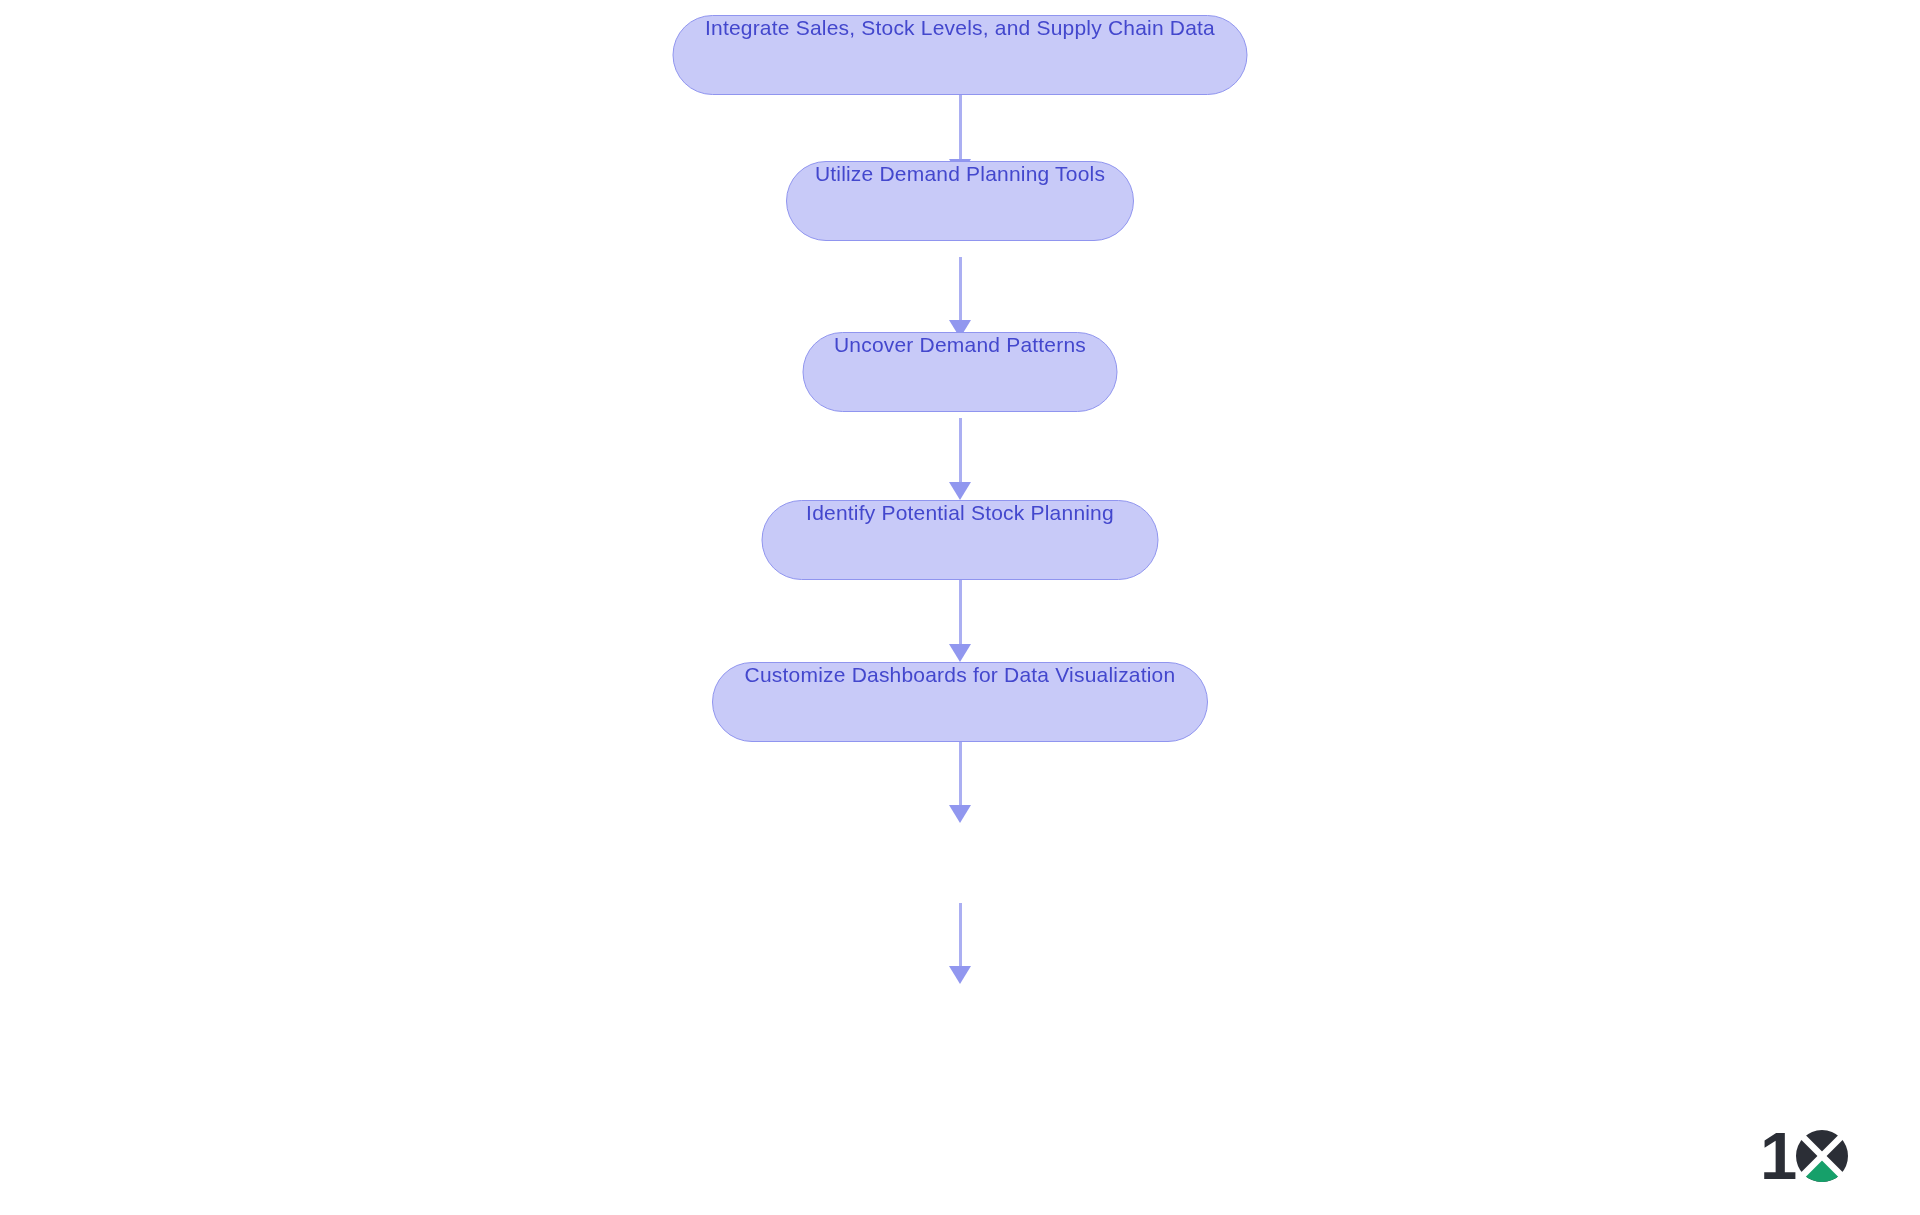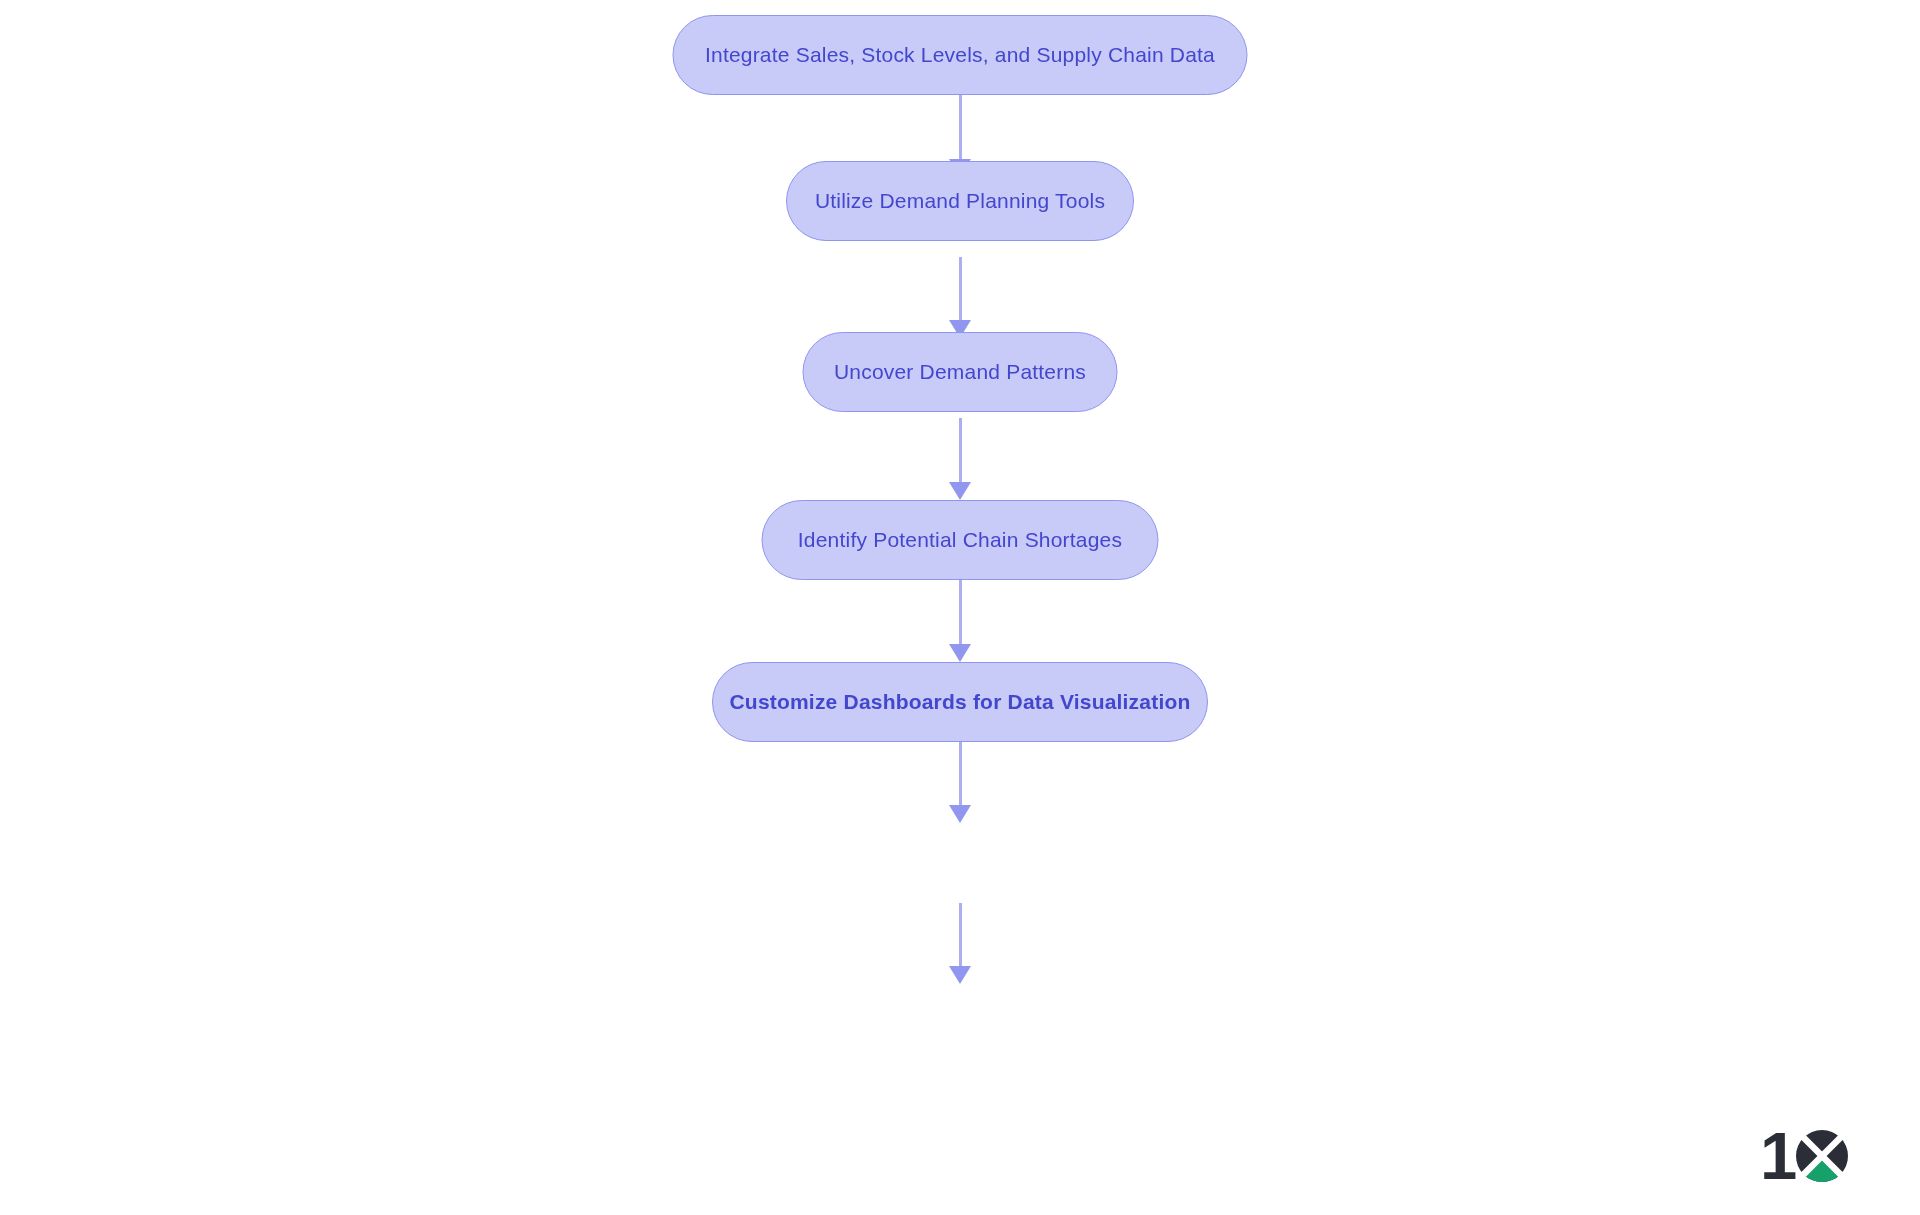--- a/index.html
+++ b/index.html
@@ -24,32 +24,32 @@
   .node{
     position:absolute;
     left:50%;
     transform:translateX(-50%);
     height:80px;
     border-radius:40px;
     background:var(--node-fill);
     border:1.5px solid var(--node-border);
     box-sizing:border-box;
     display:flex;
-    align-items:center;
+    align-items:flex-start;
     justify-content:center;
     color:var(--node-text);
     font-size:21px;
     letter-spacing:0.2px;
     white-space:nowrap;
   }
   .node-1{top:15px;width:575px;}
   .node-2{top:161px;width:348px;}
   .node-3{top:332px;width:315px;}
   .node-4{top:500px;width:397px;}
-  .node-5{top:662px;width:496px;font-weight:bold;}
+  .node-5{top:662px;width:496px;}
   .node-6{top:823px;width:569px;}
   .node-7{top:984px;width:709px;}
   .arrow{
     position:absolute;
     left:50%;
     width:22px;
     margin-left:-11px;
   }
   .arrow-1{top:95px;height:82px;}
   .arrow-2{top:257px;height:81px;}
@@ -118,21 +118,21 @@
   <div class="node node-3">
     <span>Uncover Demand Patterns</span>
   </div>
 
   <div class="arrow arrow-3">
     <div class="shaft"></div>
     <div class="head"></div>
   </div>
 
   <div class="node node-4">
-    <span>Identify Potential Chain Shortages</span>
+    <span>Identify Potential Stock Planning</span>
   </div>
 
   <div class="arrow arrow-4">
     <div class="shaft"></div>
     <div class="head"></div>
   </div>
 
   <div class="node node-5">
     <span>Customize Dashboards for Data Visualization</span>
   </div>

